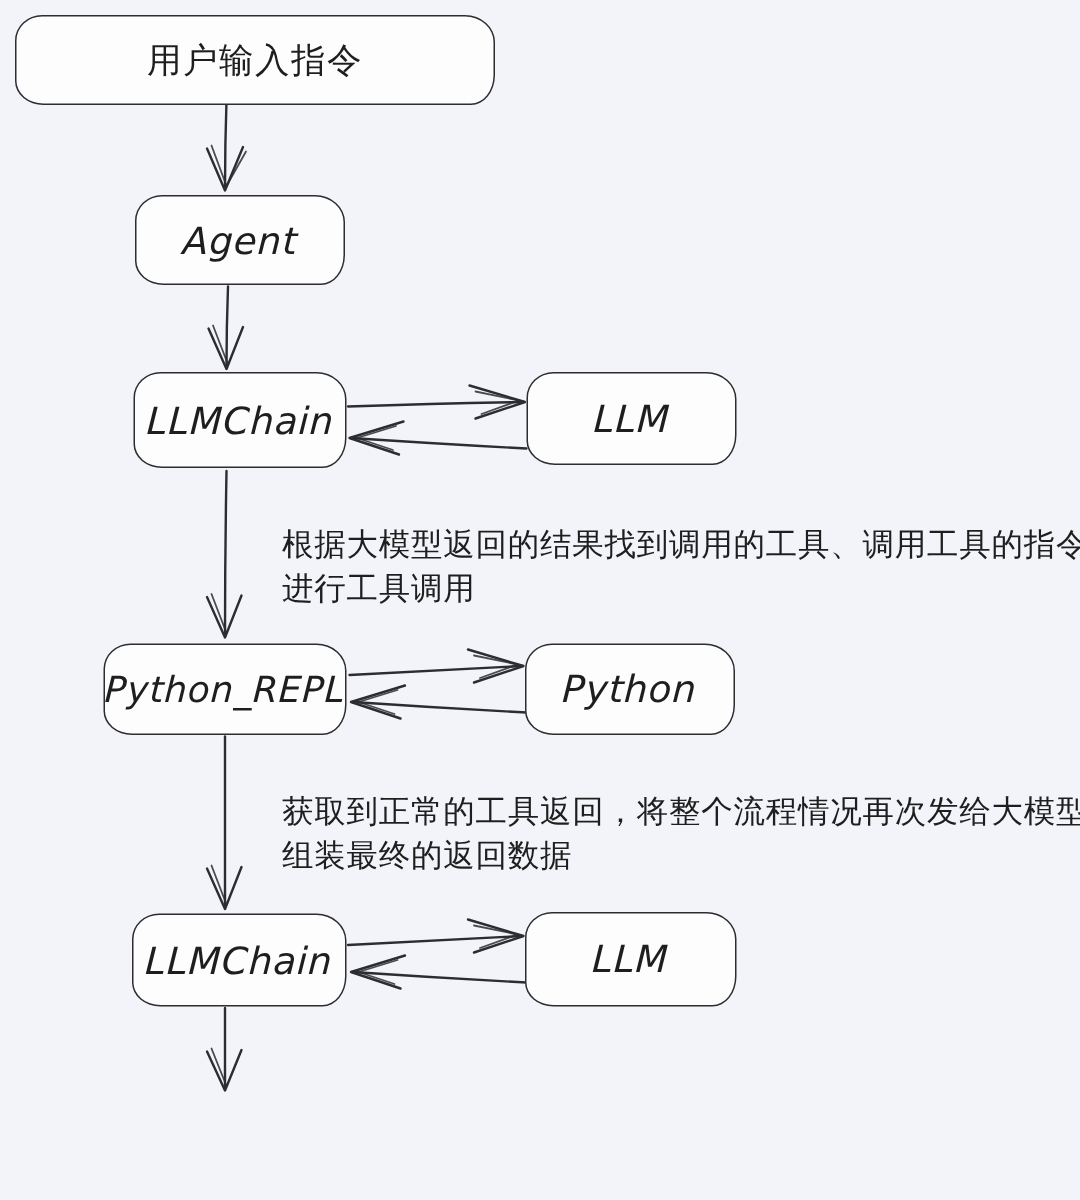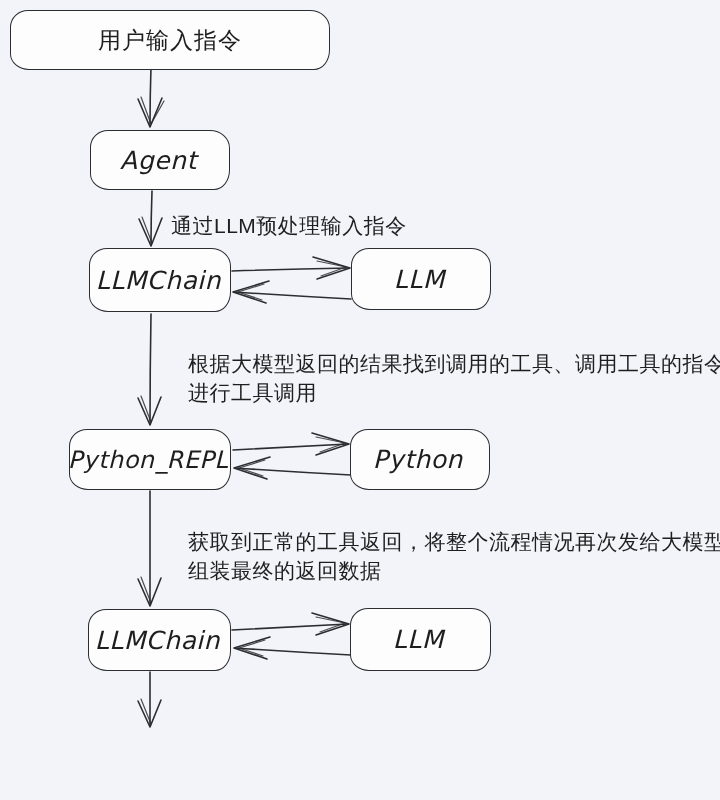--- a/index.html
+++ b/index.html
@@ -163,23 +163,20 @@
 
   <div class="node" style="left:88px;top:609px;width:143px;height:62px;">
     <span class="label-hand">LLMChain</span>
   </div>
 
   <div class="node" style="left:350px;top:608px;width:141px;height:63px;">
     <span class="label-hand">LLM</span>
   </div>
 
 
-  <div class="note" style="left:171px;top:211px;">
-    <div>通过LLM预处理输入指令</div>
-  </div>
 
   <div class="note" style="left:188px;top:349px;">
     <div>根据大模型返回的结果找到调用的工具、调用工具的指令，</div>
     <div>进行工具调用</div>
   </div>
 
   <div class="note" style="left:188px;top:527px;">
     <div>获取到正常的工具返回，将整个流程情况再次发给大模型，</div>
     <div>组装最终的返回数据</div>
   </div>

